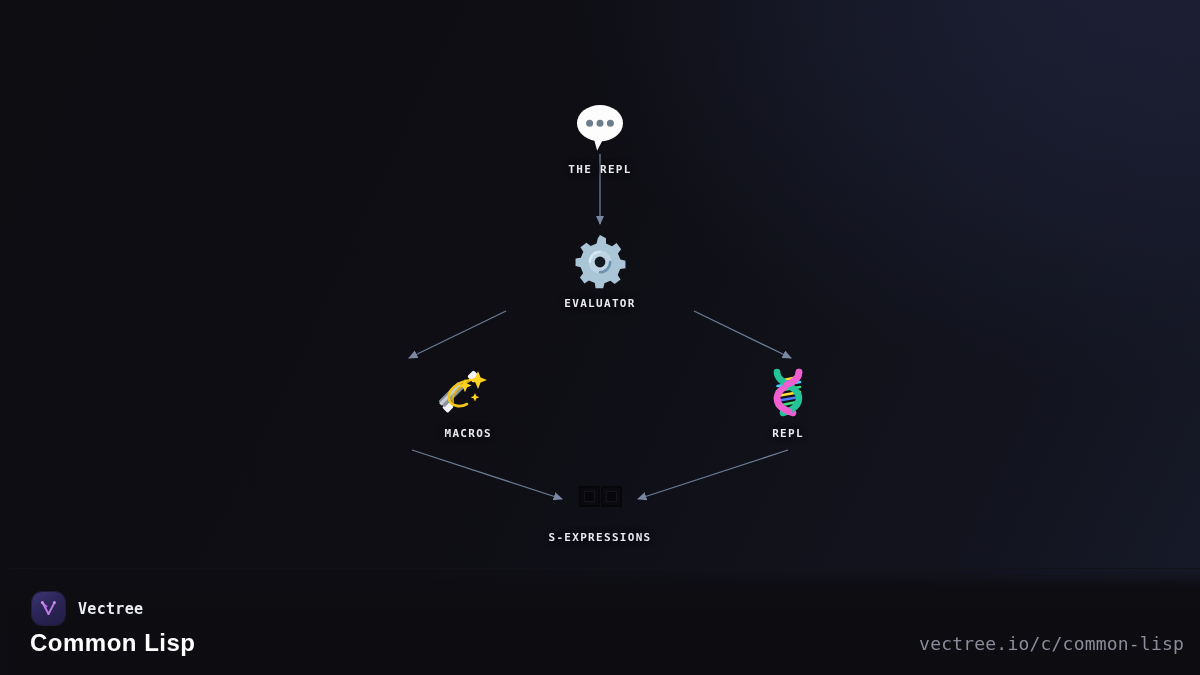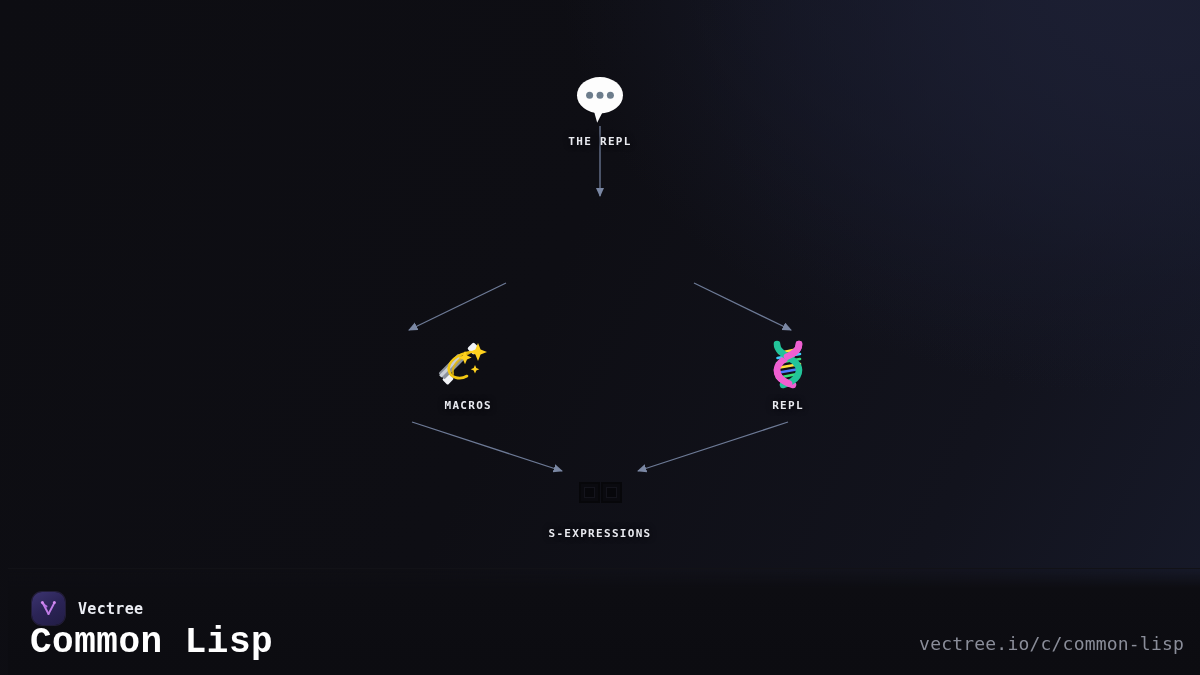--- a/index.html
+++ b/index.html
@@ -10,21 +10,21 @@
   }
   #stage {
     position:relative; width:1200px; height:675px;
     background:
       radial-gradient(ellipse 780px 600px at 1120px -40px, #1c1f33 0%, rgba(26,29,48,0.55) 42%, rgba(14,14,19,0) 72%),
       radial-gradient(ellipse 620px 480px at 1180px 40px, #1b1e30 0%, rgba(20,22,36,0.35) 50%, rgba(14,14,19,0) 78%),
       linear-gradient(115deg, #0d0d12 0%, #0e0e14 45%, #12131d 78%, #171a2a 100%);
     overflow:hidden;
   }
   
-  #graph { position:absolute; inset:0; }
+  #graph { position:absolute; inset:0;margin-top:28px; }
   #edges { position:absolute; left:0; top:0; width:1200px; height:560px; }
   .node {
     position:absolute; transform:translate(-50%,-50%);
     display:flex; flex-direction:column; align-items:center; gap:7px;
     width:160px;
   }
   .node-icon {
     width:56px; height:56px; position:relative;
     display:flex; align-items:center; justify-content:center;
   }
@@ -57,22 +57,22 @@
     background:linear-gradient(150deg,#3c3470 0%,#2b2456 48%,#221d45 100%);
     display:flex; align-items:center; justify-content:center;
     box-shadow:0 0 0 1px rgba(150,120,255,0.16);
   }
   #brand-name {
     font-family:"DejaVu Sans Mono", monospace;
     font-size:15px; font-weight:bold; color:#eceef4; letter-spacing:0.3px;
   }
   #page-title {
     position:absolute; left:22px; top:52px;
-    font-family:Liberation Mono, monospace;
-    font-size:36px; font-weight:bold; color:#ffffff; letter-spacing:0.5px;
+    font-family:Liberation Sans, sans-serif;
+    font-size:24px; font-weight:bold; color:#ffffff; letter-spacing:0.5px;
     line-height:44px;
   }
   #site-url {
     position:absolute; right:24px; bottom:21px;
     font-family:"DejaVu Sans Mono", monospace;
     font-size:18px; color:#8a8d99; letter-spacing:0.2px;
   }
 </style>
 </head>
 <body>
@@ -105,20 +105,40 @@
           <ellipse cx="27" cy="21.2" rx="23" ry="18.2" fill="#fdfdfd"></ellipse>
           <path d="M20.5 35.5 L24.2 48.8 L30.5 36.2 Z" fill="#fdfdfd"></path>
           <circle cx="16.6" cy="21.2" r="3.5" fill="#6d7d8c"></circle>
           <circle cx="27" cy="21.2" r="3.5" fill="#6d7d8c"></circle>
           <circle cx="37.4" cy="21.2" r="3.5" fill="#6d7d8c"></circle>
         </svg>
       </div>
       <div class="node-label">THE REPL</div>
     </div>
 
+    <div class="node" style="left:600px; top:244px;">
+      <div class="node-icon">
+        <svg width="56" height="56" viewBox="0 0 56 56">
+          <g fill="#aac6d6">
+            <path d="M28 2.5 L34.2 6 L34.2 11.5 L40.6 14.2 L45.2 11 L50 17.4
+                     L46.6 21.8 L49.2 28 L54.5 29.3 L54.5 37.3 L49 38
+                     L46.4 44.2 L49.4 48.8 L43.2 53.6 L38.8 50.2 L32.6 52.8
+                     L31.3 58 L23.3 58 L22.6 52.6 L16.4 50 L11.8 53 L7 46.8
+                     L10.4 42.4 L7.8 36.2 L2.5 34.9 L2.5 26.9 L8 26.2
+                     L10.6 20 L7.6 15.4 L13.8 10.6 L18.2 14 L24.4 11.4
+                     L25.7 6 Z" transform="scale(0.96) translate(1.2,-1.5)"></path>
+          </g>
+          <circle cx="28" cy="28" r="11.4" fill="#bdd4e2"></circle>
+          <path d="M28 17.8 A10.2 10.2 0 0 0 17.8 28" stroke="#d9e9f2" stroke-width="2.3" fill="none" stroke-linecap="round"></path>
+          <path d="M28 38.2 A10.2 10.2 0 0 0 38.2 28" stroke="#6b93ad" stroke-width="2.6" fill="none" stroke-linecap="round"></path>
+          <circle cx="28" cy="28" r="5.4" fill="#141a22"></circle>
+        </svg>
+      </div>
+      <div class="node-label">EVALUATOR</div>
+    </div>
 
     <div class="node" style="left:412px; top:374px;align-items:flex-end;">
       <div class="node-icon">
         <svg width="54" height="54" viewBox="0 0 54 54">
           <g transform="rotate(0 27 27)">
             <rect x="6.5" y="38" width="9" height="8" rx="1.6" transform="rotate(-45 11 42)" fill="#f2f4f7"></rect>
             <rect x="10" y="15.5" width="8.6" height="28" rx="1.4" transform="rotate(45 14.3 29.5)" fill="#8c929c"></rect>
             <rect x="11.6" y="15.5" width="3.2" height="28" transform="rotate(45 13.2 29.5)" fill="#c9ced6"></rect>
             <rect x="32" y="7" width="9" height="9" rx="1.6" transform="rotate(45 36.5 11.5)" fill="#f2f4f7"></rect>
           </g>
@@ -147,21 +167,21 @@
 
           <path d="M38 7 C38 19 16 21 16 33 C16 43 28 47 32 48" stroke="#ef5fd1" stroke-width="6.6" fill="none" stroke-linecap="round"></path>
           <path d="M16 7 C16 19 38 21 38 33 C38 43 26 47 22 48" stroke="#23c49a" stroke-width="6.6" fill="none" stroke-linecap="round"></path>
           <path d="M38 7 C38 15 30 18 26 19.6" stroke="#ef5fd1" stroke-width="6.6" fill="none" stroke-linecap="round"></path>
           <path d="M16 33 C16 41 24 45 28 46.6" stroke="#ef5fd1" stroke-width="6.6" fill="none" stroke-linecap="round"></path>
         </svg>
       </div>
       <div class="node-label">REPL</div>
     </div>
 
-    <div class="node" style="left:600px; top:502px;">
+    <div class="node" style="left:600px; top:478px;">
       <div class="node-icon">
         <div class="tofu-wrap">
           <span class="tofu"></span>
           <span class="tofu"></span>
         </div>
       </div>
       <div class="node-label">S-EXPRESSIONS</div>
     </div>
 
   </div>

